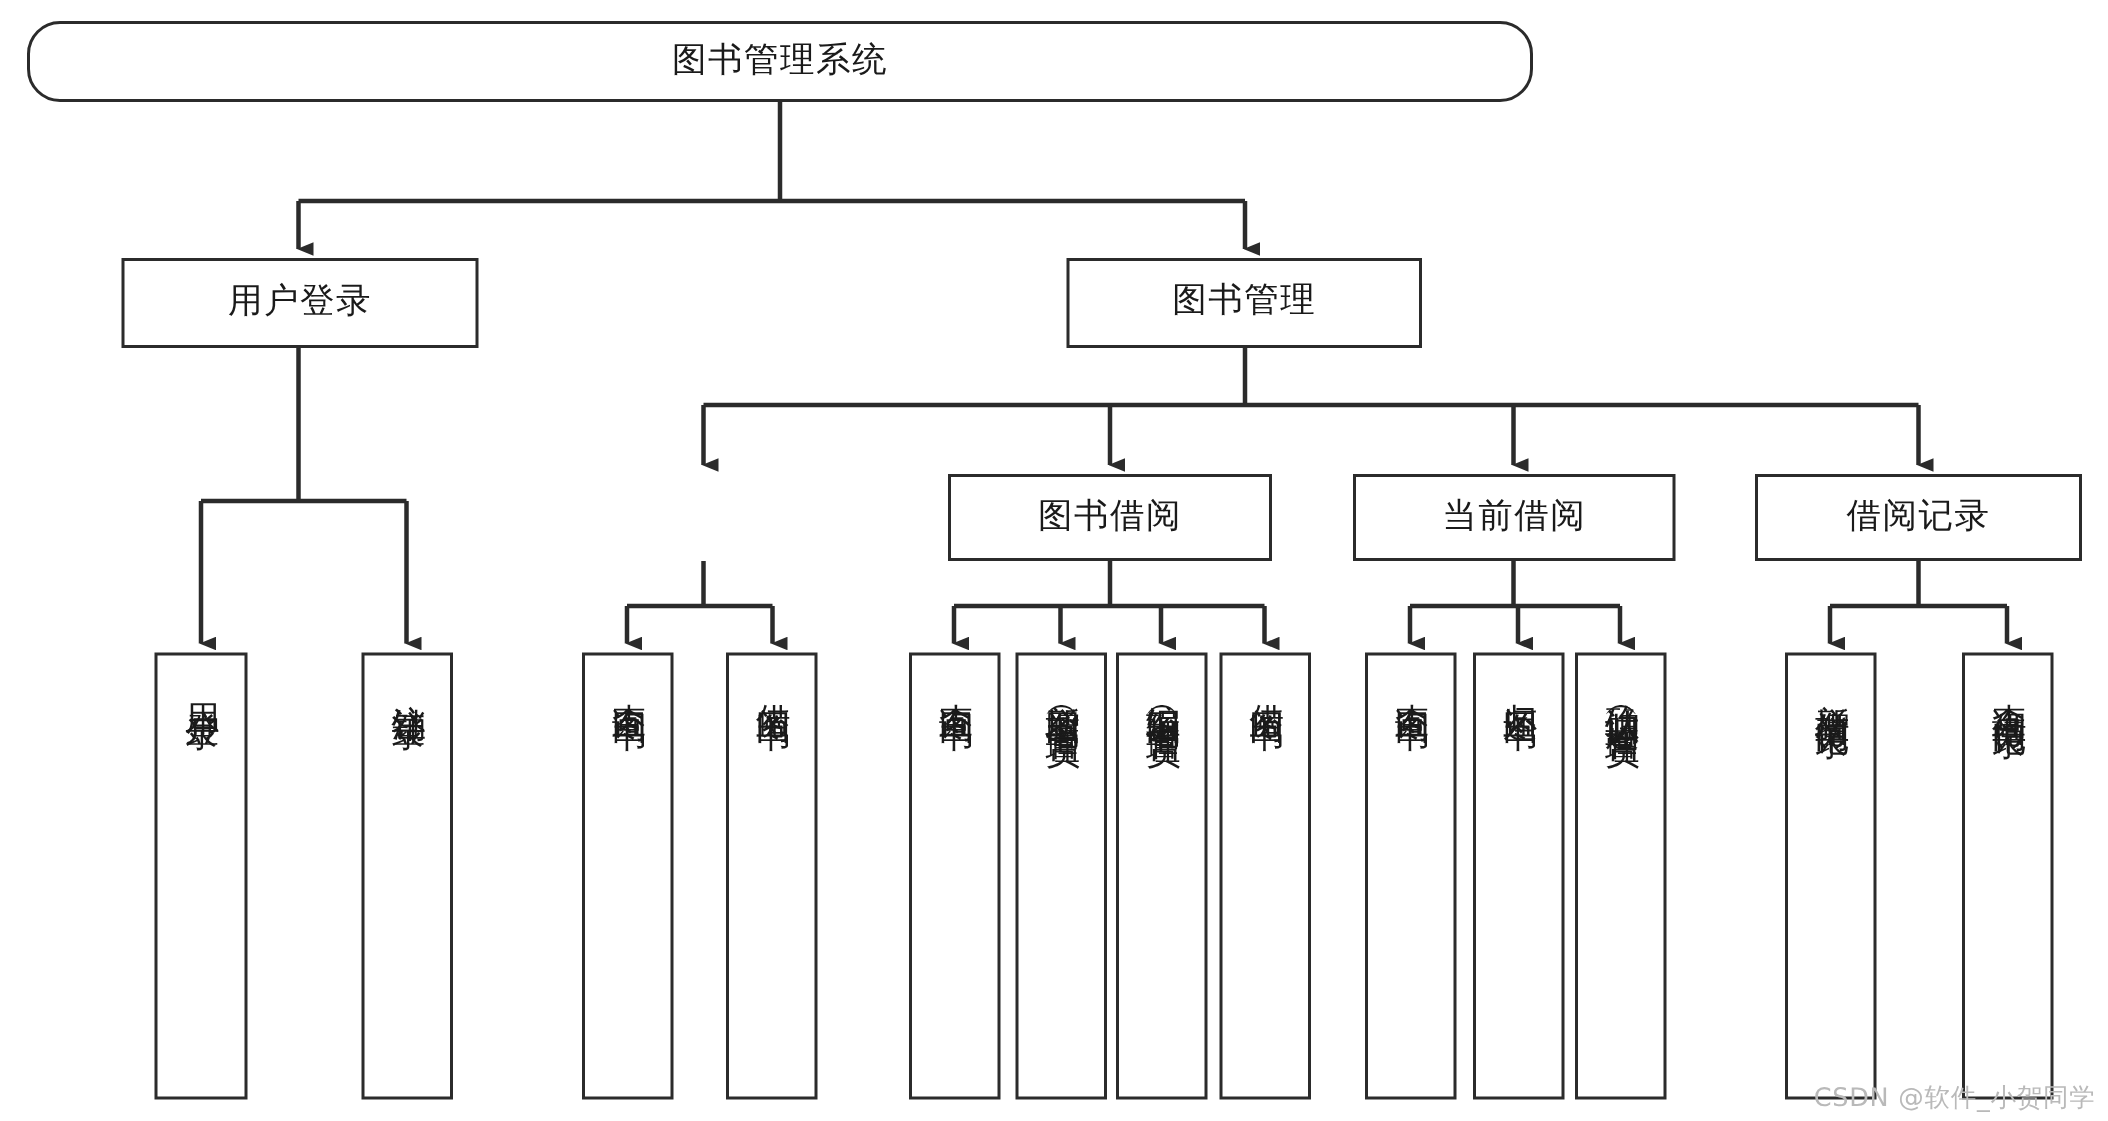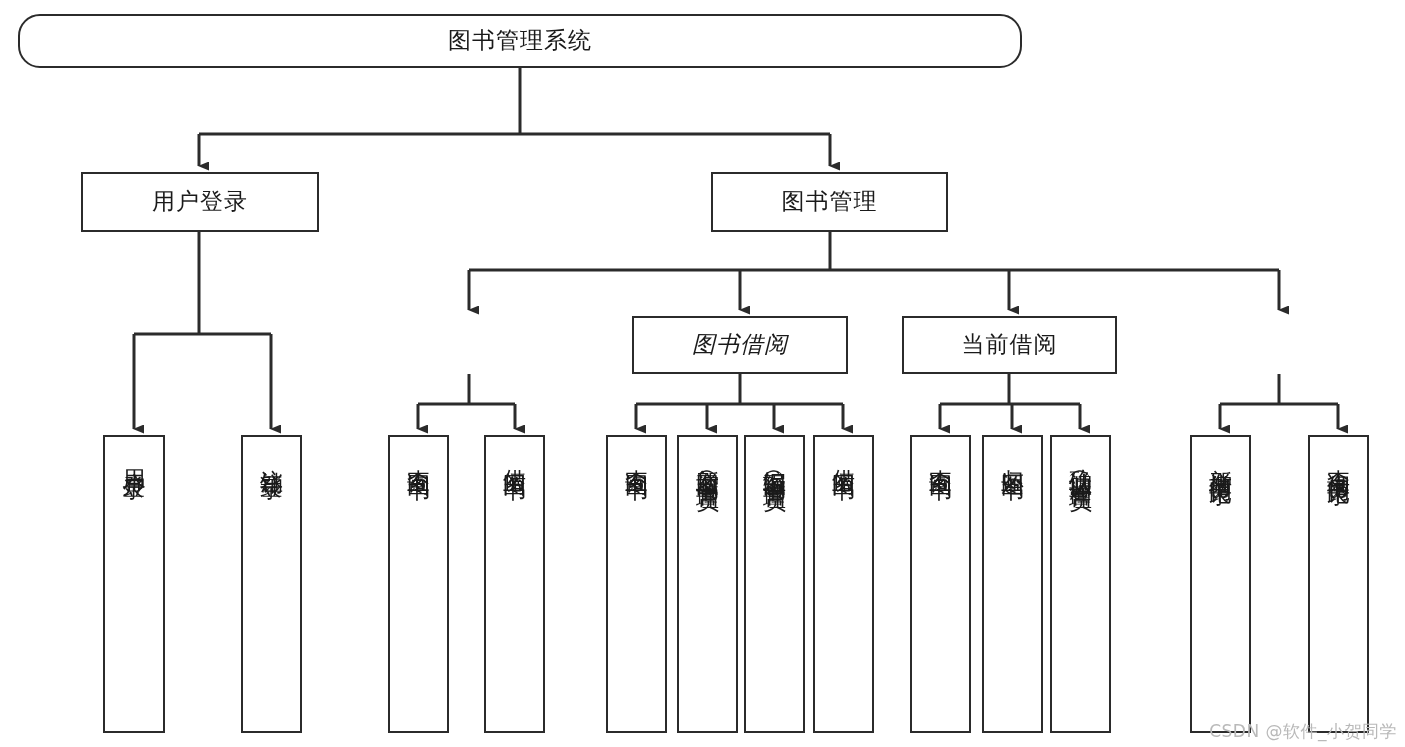--- a/index.html
+++ b/index.html
@@ -134,30 +134,33 @@
     </g>
   </svg>
 
   <div class="node horiz root" style="left: 18px; top: 14px; width: 1004px; height: 54px; border-radius: 22px;">
     <span class="label">图书管理系统</span>
   </div>
 
   <div class="node horiz" style="left: 81px; top: 172px; width: 238px; height: 60px;">
     <span class="label">用户登录</span>
   </div>
-  <div class="node horiz" style="left: 711px; top: 172px; width: 237px; height: 60px;">
+  <div class="node horiz" style="left: 711px; top: 172px; width: 237px; height: 60px; font-family: Liberation Mono, monospace;">
     <span class="label">图书管理</span>
   </div>
 
-  <div class="node horiz" style="left: 632px; top: 316px; width: 216px; height: 58px; font-style: italic;">
+  <div class="node horiz" style="left: 632px; top: 316px; width: 216px; height: 58px;">
     <span class="label">图书借阅</span>
   </div>
   <div class="node horiz" style="left: 902px; top: 316px; width: 215px; height: 58px; align-items: center;">
     <span class="label">当前借阅</span>
   </div>
+  <div class="node horiz" style="left: 1170px; top: 316px; width: 218px; height: 58px;">
+    <span class="label">借阅记录</span>
+  </div>
 
   <div class="node vert" style="left: 103px; top: 435px; width: 62px; height: 298px;">
     <span class="label">用户登录</span>
   </div>
   <div class="node vert" style="left: 241px; top: 435px; width: 61px; height: 298px;">
     <span class="label">注销登录</span>
   </div>
   <div class="node vert" style="left: 388px; top: 435px; width: 61px; height: 298px;">
     <span class="label">查询图书</span>
   </div>

